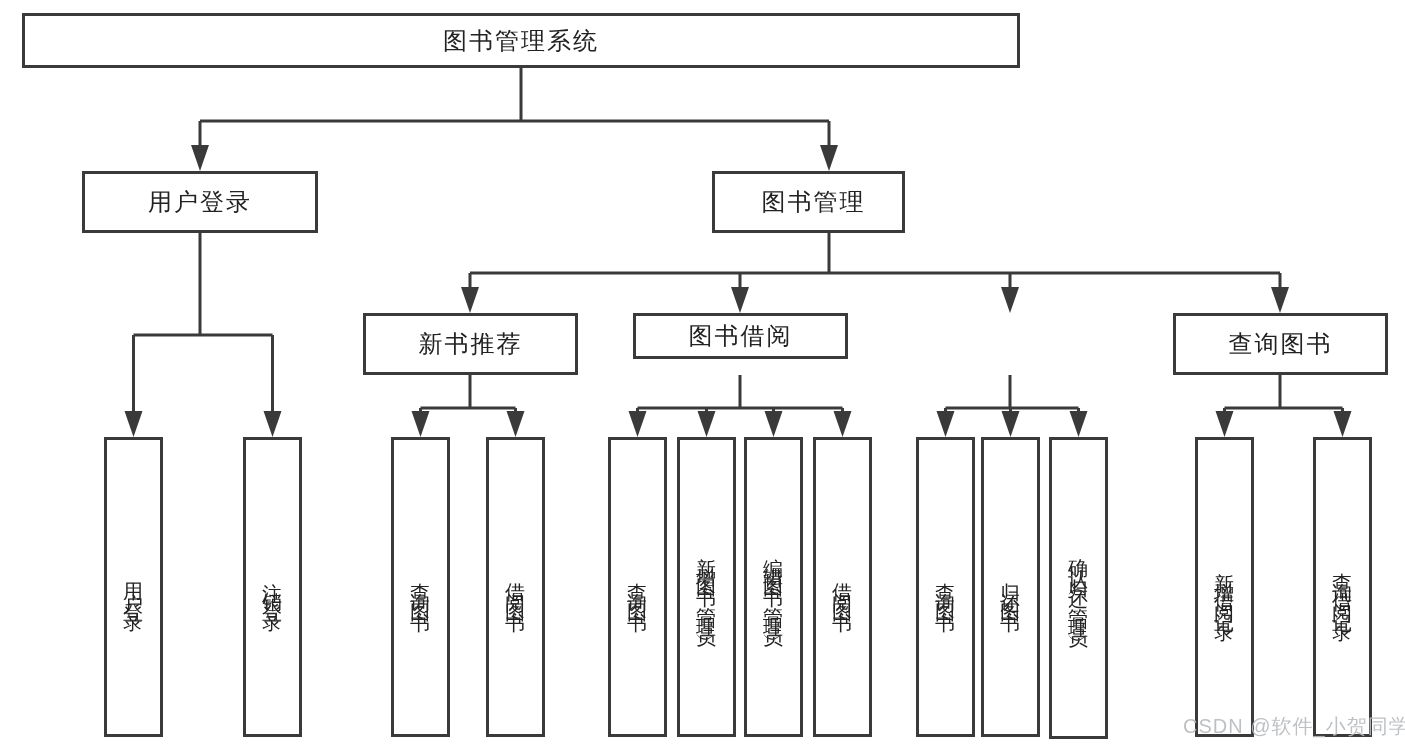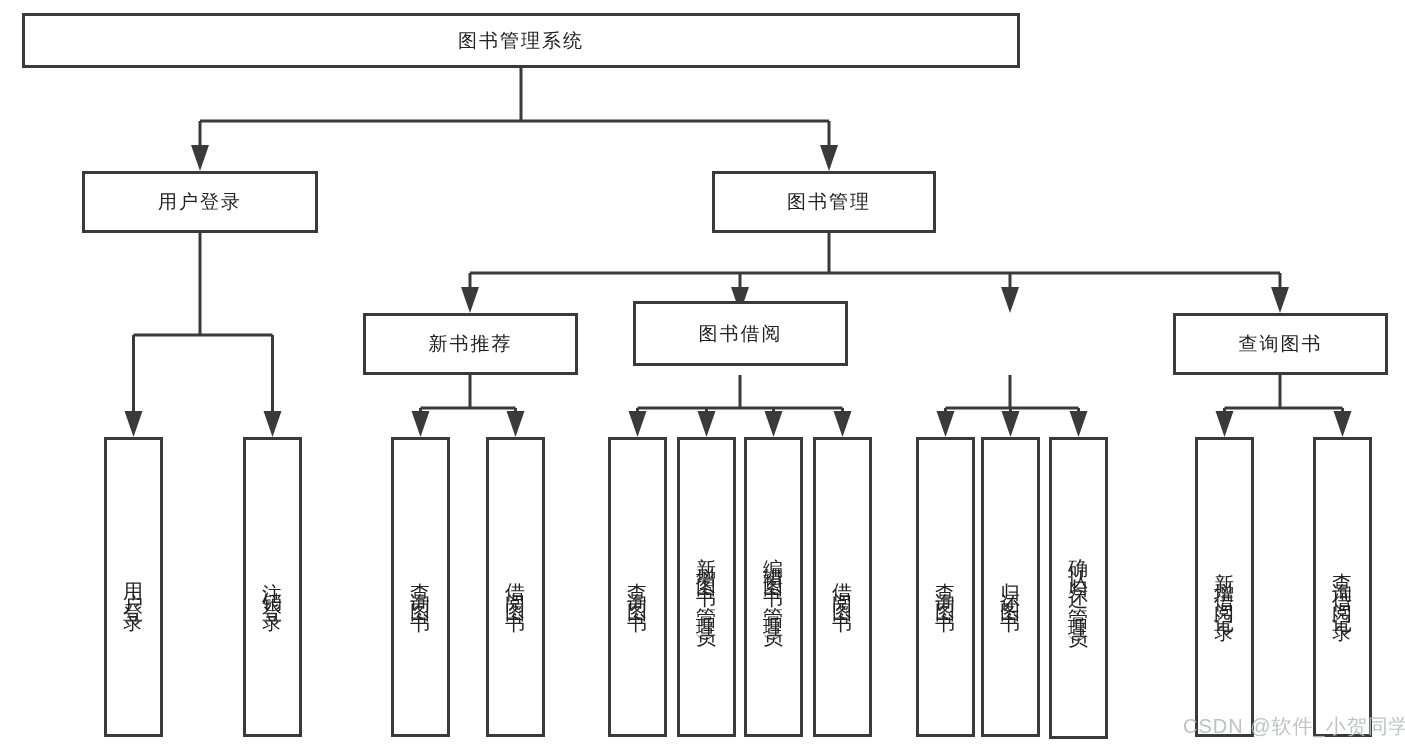--- a/index.html
+++ b/index.html
@@ -8,21 +8,21 @@
   .canvas {
     position:relative; width:1405px; height:747px;
     background:#ffffff; overflow:hidden;
   }
   .wires { position:absolute; left:0; top:0; width:1405px; height:747px; }
   .node {
     position:absolute; background:#ffffff;
     border:3px solid #3a3a3a; color:#222222;
     display:flex; align-items:center; justify-content:center;
   }
-  .hlabel { font-size:19px; letter-spacing:2px; }
+  .hlabel { font-size:24px; letter-spacing:2px; }
   .leaf {
     writing-mode:vertical-rl; text-orientation:mixed;
     font-size:20px; letter-spacing:10px; line-height:1;
   }
   .watermark {
     position:absolute; left:1183px; top:713px;
     font-size:20px; color:#b9bcbf; opacity:0.92;
     letter-spacing:1px; white-space:nowrap; z-index:5;
   }
 </style>
@@ -67,24 +67,24 @@
       <polygon points="1001.5,411 1019.5,411 1010.5,437"></polygon>
       <polygon points="1069.5,411 1087.5,411 1078.5,437"></polygon>
       <polygon points="1215.5,411 1233.5,411 1224.5,437"></polygon>
       <polygon points="1333.5,411 1351.5,411 1342.5,437"></polygon>
     </g>
   </svg>
 
   <div class="node hlabel" style="left:22px; top:13px; width:998px; height:55px;">图书管理系统</div>
 
   <div class="node hlabel" style="left:82px; top:171px; width:236px; height:62px;">用户登录</div>
-  <div class="node hlabel" style="left:712px; top:171px; width:224px; height:62px;padding-left:10px;">图书管理</div>
+  <div class="node hlabel" style="left:712px; top:171px; width:193px; height:62px;padding-left:10px;">图书管理</div>
 
   <div class="node hlabel" style="left:363px; top:313px; width:215px; height:62px;">新书推荐</div>
-  <div class="node hlabel" style="left:633px; top:301px; width:215px; height:65px;">图书借阅</div>
+  <div class="node hlabel" style="left:633px; top:313px; width:215px; height:46px;">图书借阅</div>
   <div class="node hlabel" style="left:1173px; top:313px; width:215px; height:62px;">查询图书</div>
 
   <div class="node leaf" style="left:104px; top:437px; width:59px; height:300px;">用户登录</div>
   <div class="node leaf" style="left:243px; top:437px; width:59px; height:300px;">注销登录</div>
 
   <div class="node leaf" style="left:391px; top:437px; width:59px; height:300px;">查询图书</div>
   <div class="node leaf" style="left:486px; top:437px; width:59px; height:300px;">借阅图书</div>
 
   <div class="node leaf" style="left:608px; top:437px; width:59px; height:300px;">查询图书</div>
   <div class="node leaf" style="left:677px; top:437px; width:59px; height:300px;">新增图书（管理员）</div>

